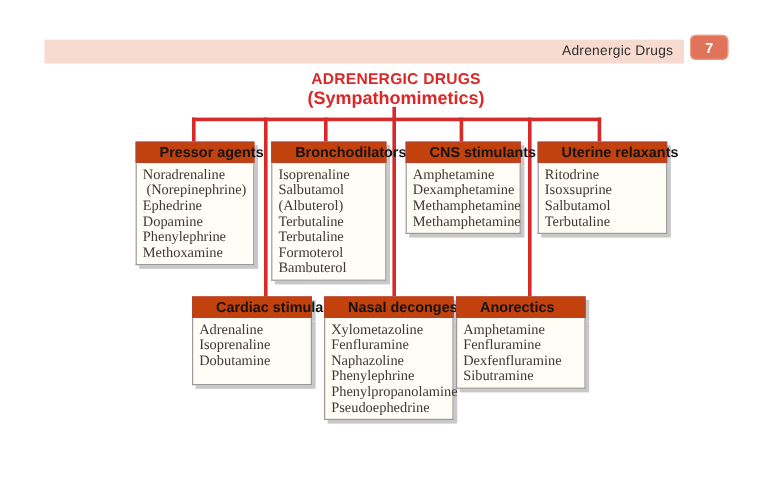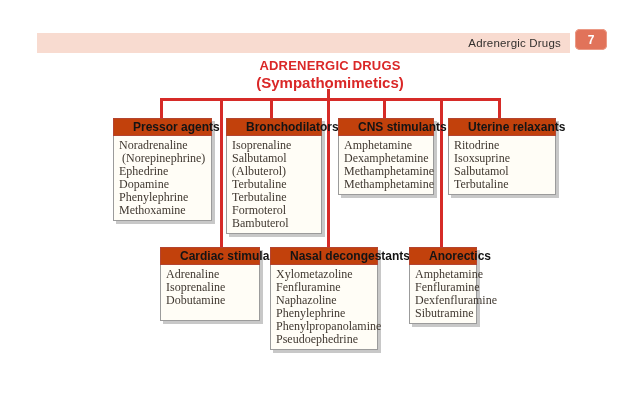--- a/index.html
+++ b/index.html
@@ -143,21 +143,21 @@
   <div class="box-body">
       <div class="drug-item">Xylometazoline</div>
       <div class="drug-item">Fenfluramine</div>
       <div class="drug-item">Naphazoline</div>
       <div class="drug-item">Phenylephrine</div>
       <div class="drug-item">Phenylpropanolamine</div>
       <div class="drug-item">Pseudoephedrine</div>
     </div>
 </div>
 
-<div class="drug-box" style="left:409px; top:247px; width:68px;">
+<div class="drug-box" style="left:380px; top:247px; width:108px;">
   <div class="box-header"><span>Anorectics</span></div>
   <div class="box-body">
       <div class="drug-item">Amphetamine</div>
       <div class="drug-item">Fenfluramine</div>
       <div class="drug-item">Dexfenfluramine</div>
       <div class="drug-item">Sibutramine</div>
     </div>
 </div>
 
 </body></html>

